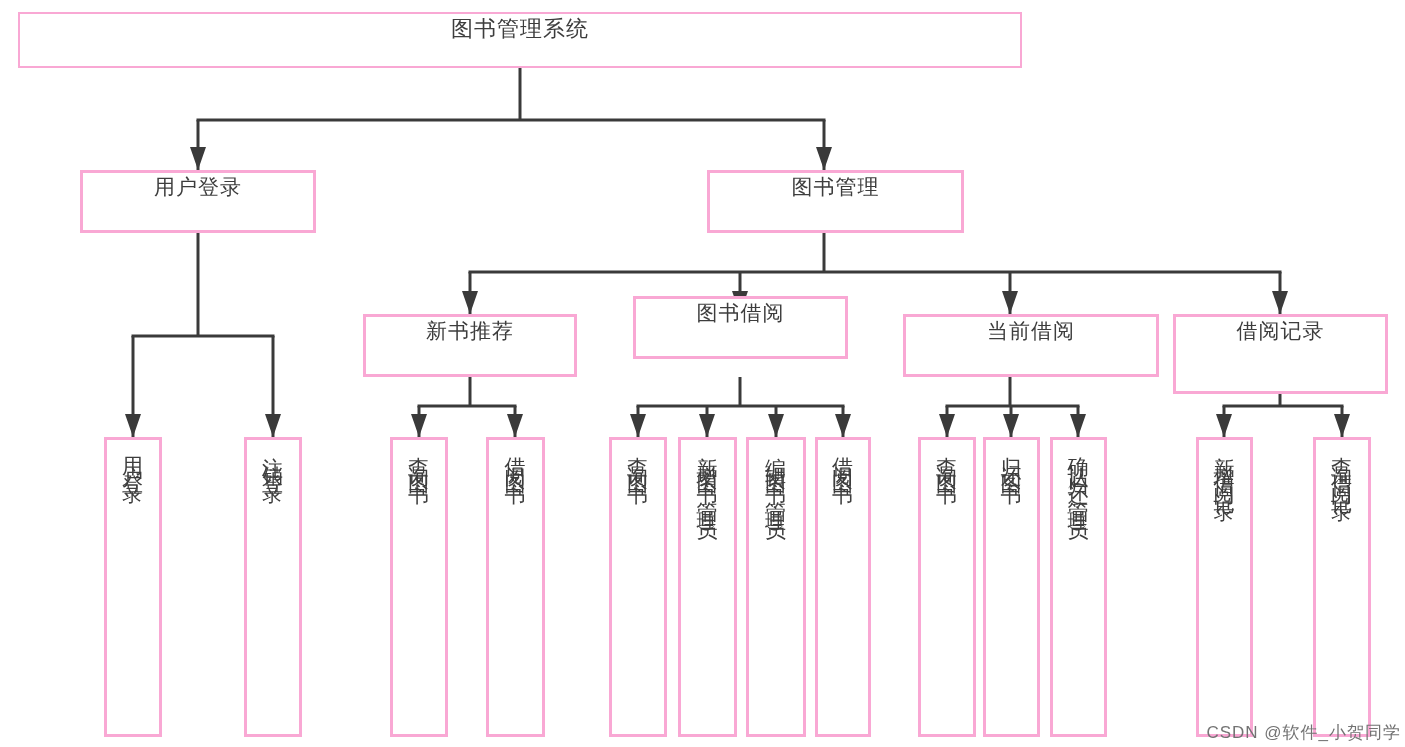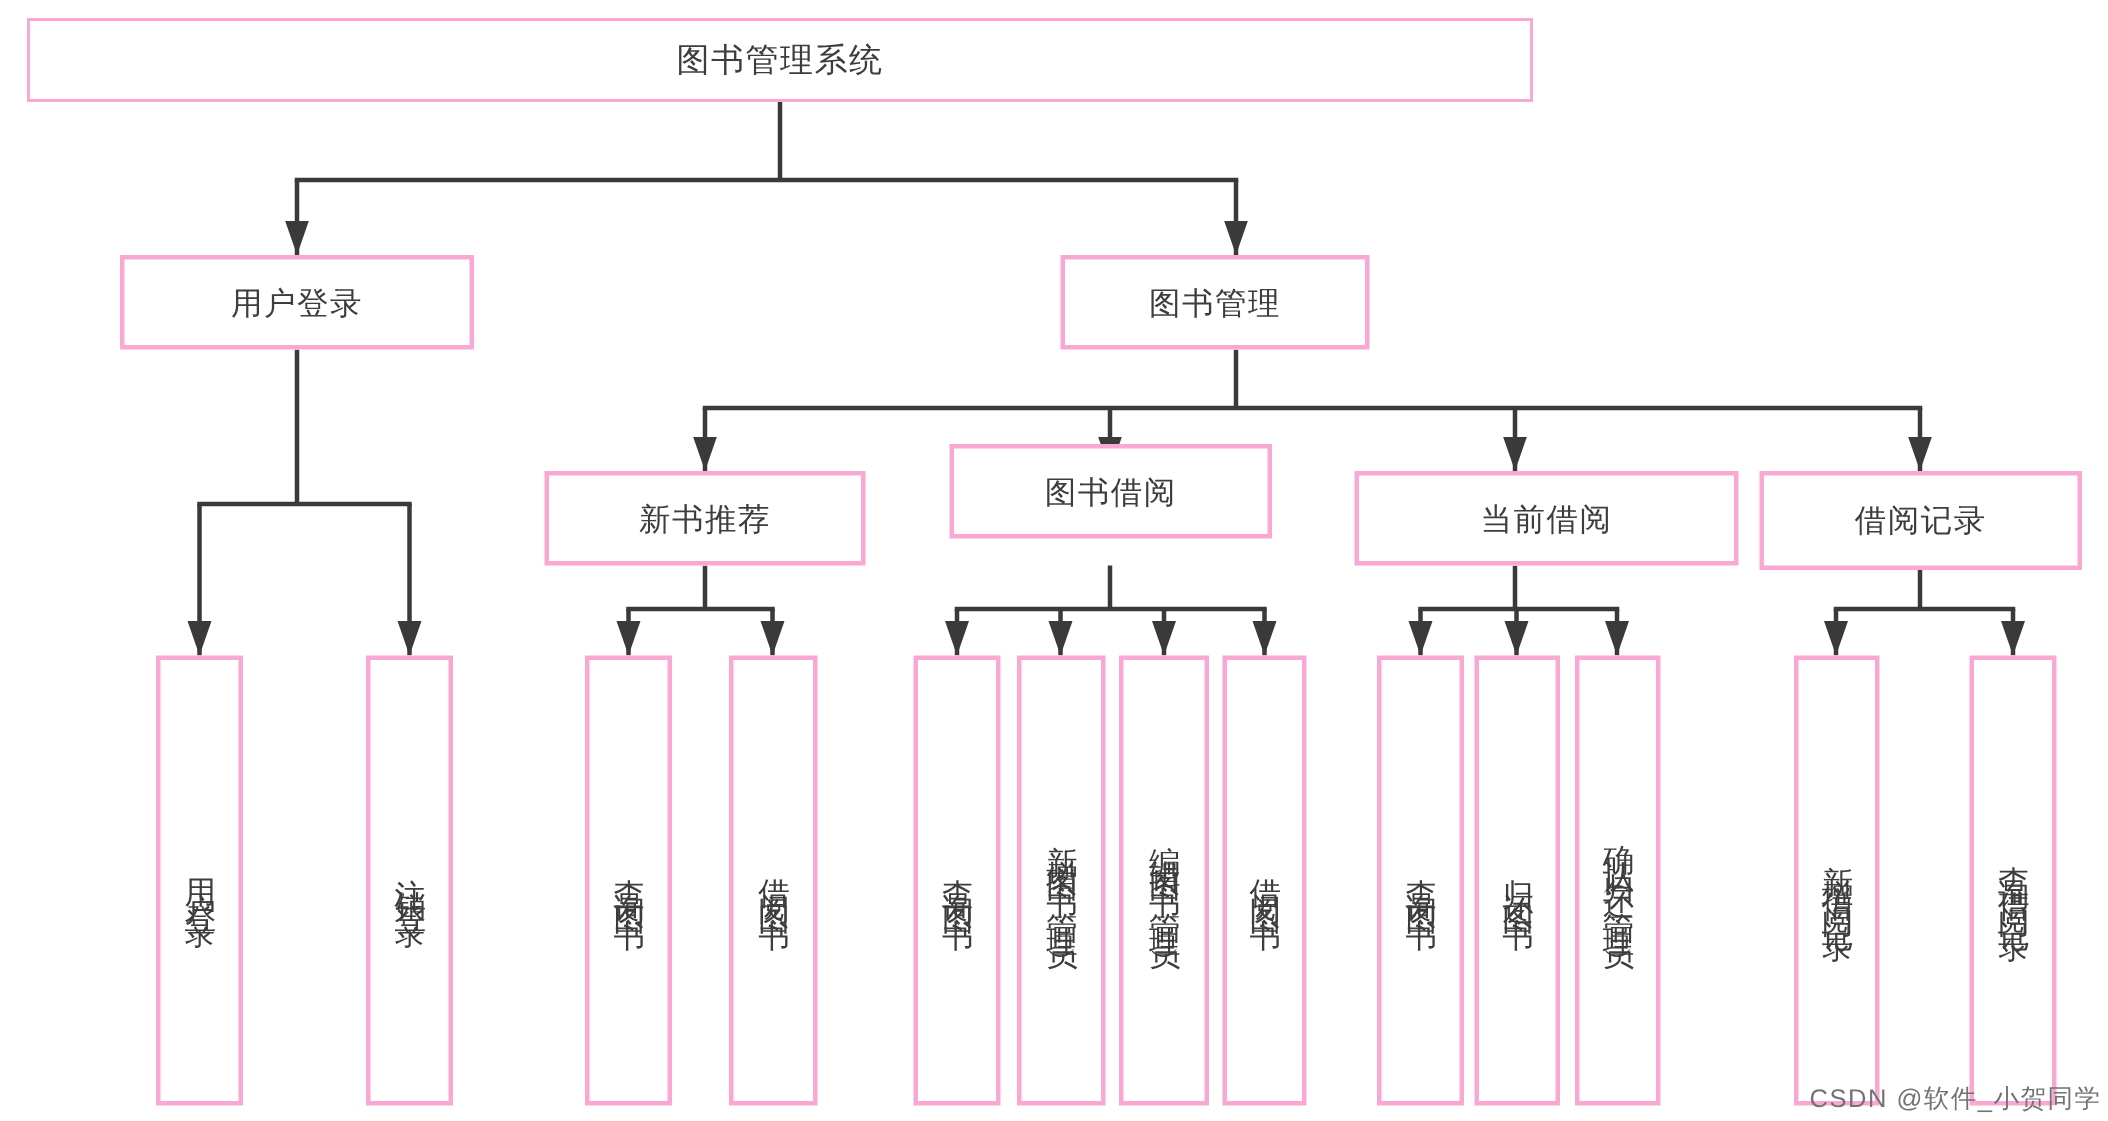--- a/index.html
+++ b/index.html
@@ -3,21 +3,21 @@
 <meta charset="utf-8">
 <style>
   html,body { margin:0; padding:0; background:#ffffff; }
   .canvas {
     position:relative; width:1405px; height:747px; background:#ffffff;
     font-family:"Liberation Sans", sans-serif; color:#3d3d3d; overflow:hidden;
   }
   svg.wires { position:absolute; left:0; top:0; width:1405px; height:747px; }
   .box {
     position:absolute; background:#ffffff; border:3px solid #f9a8d4;
-    box-sizing:border-box; display:flex; align-items:center; justify-content:center;
+    box-sizing:border-box; display:flex; justify-content:center;
   }
   .box.h span { font-size:21px; letter-spacing:1px; white-space:nowrap; }
   .box.root { border-width:2px; }
   .box.root span { font-size:22px; }
   .box.v span {
     writing-mode:vertical-rl; text-orientation:mixed;
     font-size:21px; letter-spacing:9px; line-height:1;
   }
   .watermark {
     position:absolute; right:4px; bottom:3px; font-size:17px;
@@ -79,34 +79,34 @@
     </g>
   </svg>
 
   <div class="box h root" style="left:18px;top:12px;width:1004px;height:56px">
     <span>图书管理系统</span>
   </div>
 
   <div class="box h" style="left:80px;top:170px;width:236px;height:63px">
     <span>用户登录</span>
   </div>
-  <div class="box h" style="left:707px;top:170px;width:206px;height:63px">
+  <div class="box h" style="left:707px;top:170px;width:257px;height:63px">
     <span>图书管理</span>
   </div>
 
   <div class="box h" style="left:363px;top:314px;width:214px;height:63px">
     <span>新书推荐</span>
   </div>
   <div class="box h" style="left:633px;top:296px;width:215px;height:63px">
     <span>图书借阅</span>
   </div>
   <div class="box h" style="left:903px;top:314px;width:256px;height:63px">
     <span>当前借阅</span>
   </div>
-  <div class="box h" style="left:1173px;top:314px;width:215px;height:66px">
+  <div class="box h" style="left:1173px;top:314px;width:215px;height:80px">
     <span>借阅记录</span>
   </div>
 
   <div class="box v" style="left:104px;top:437px;width:58px;height:300px">
     <span>用户登录</span>
   </div>
   <div class="box v" style="left:244px;top:437px;width:58px;height:300px">
     <span>注销登录</span>
   </div>
 

